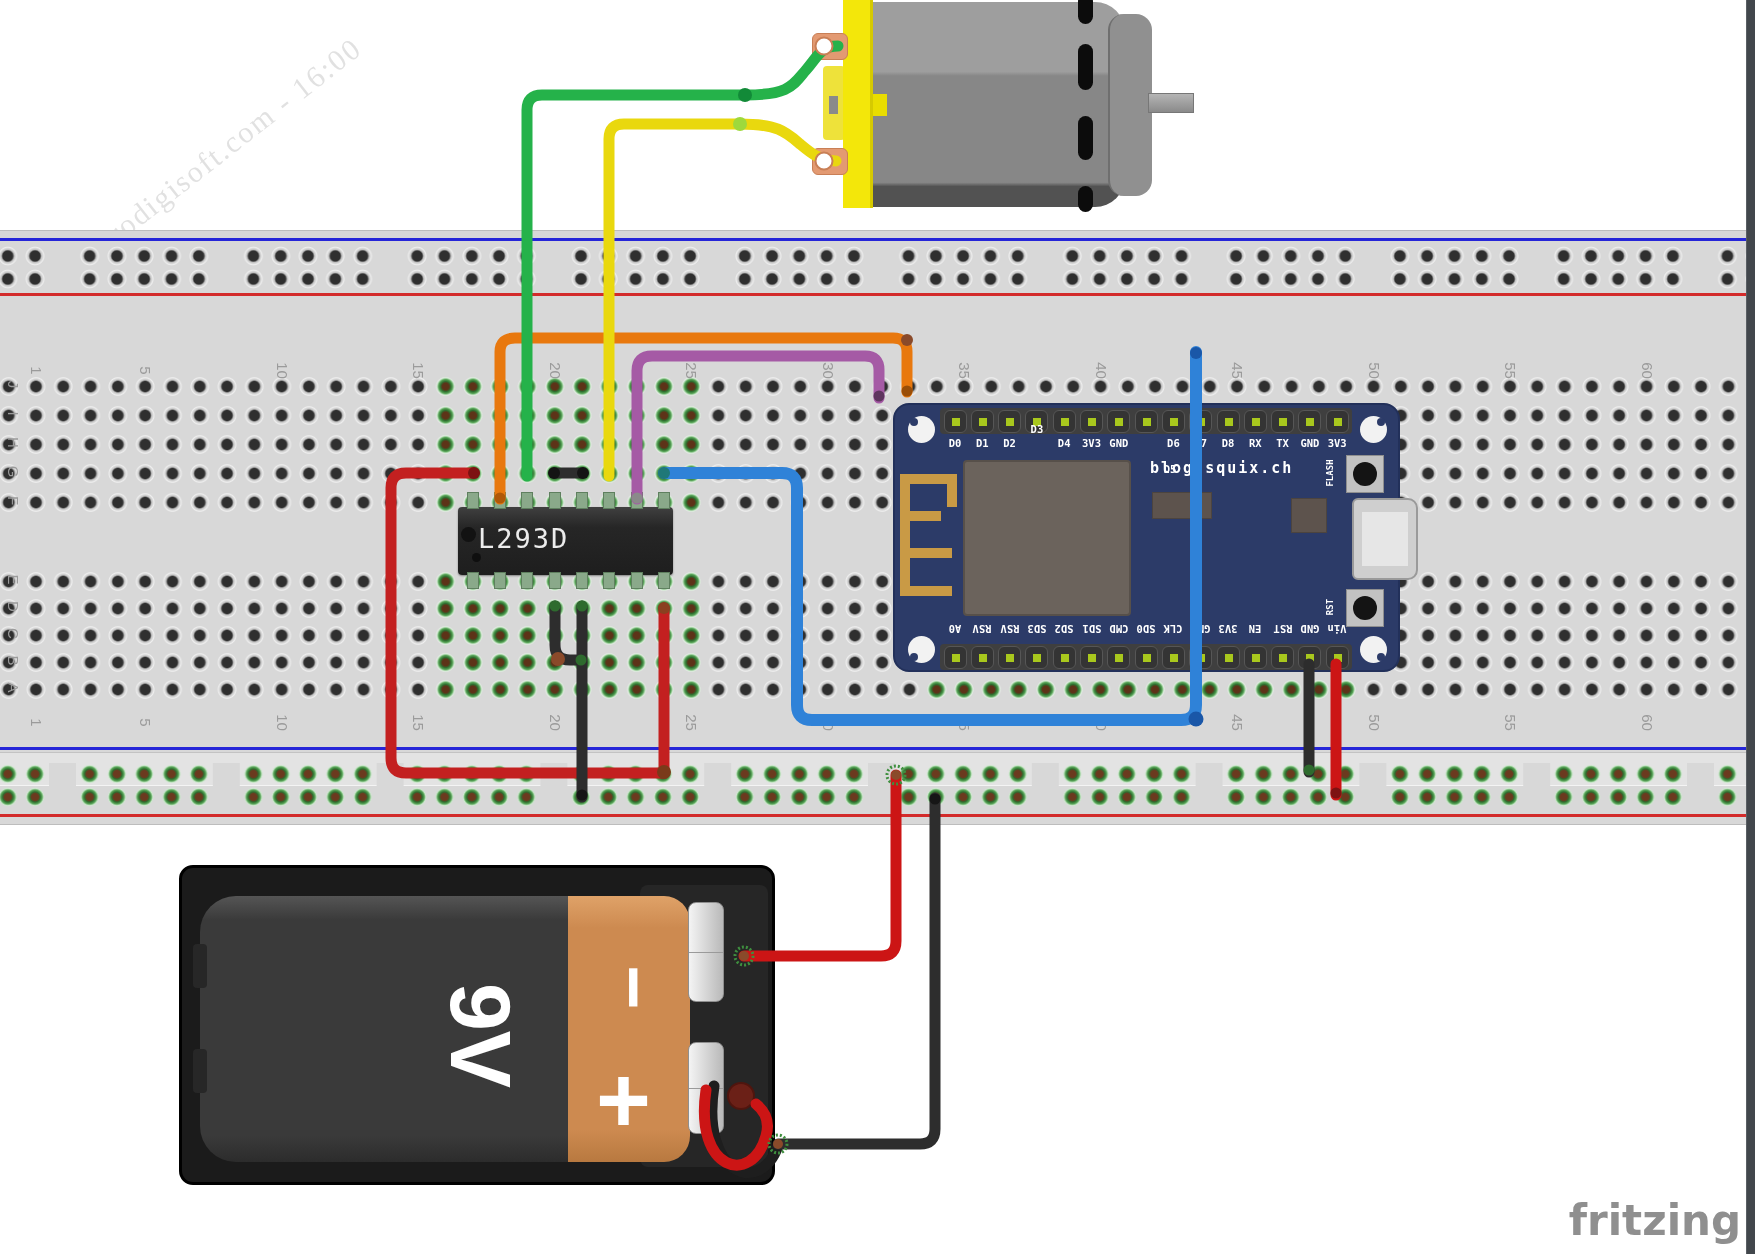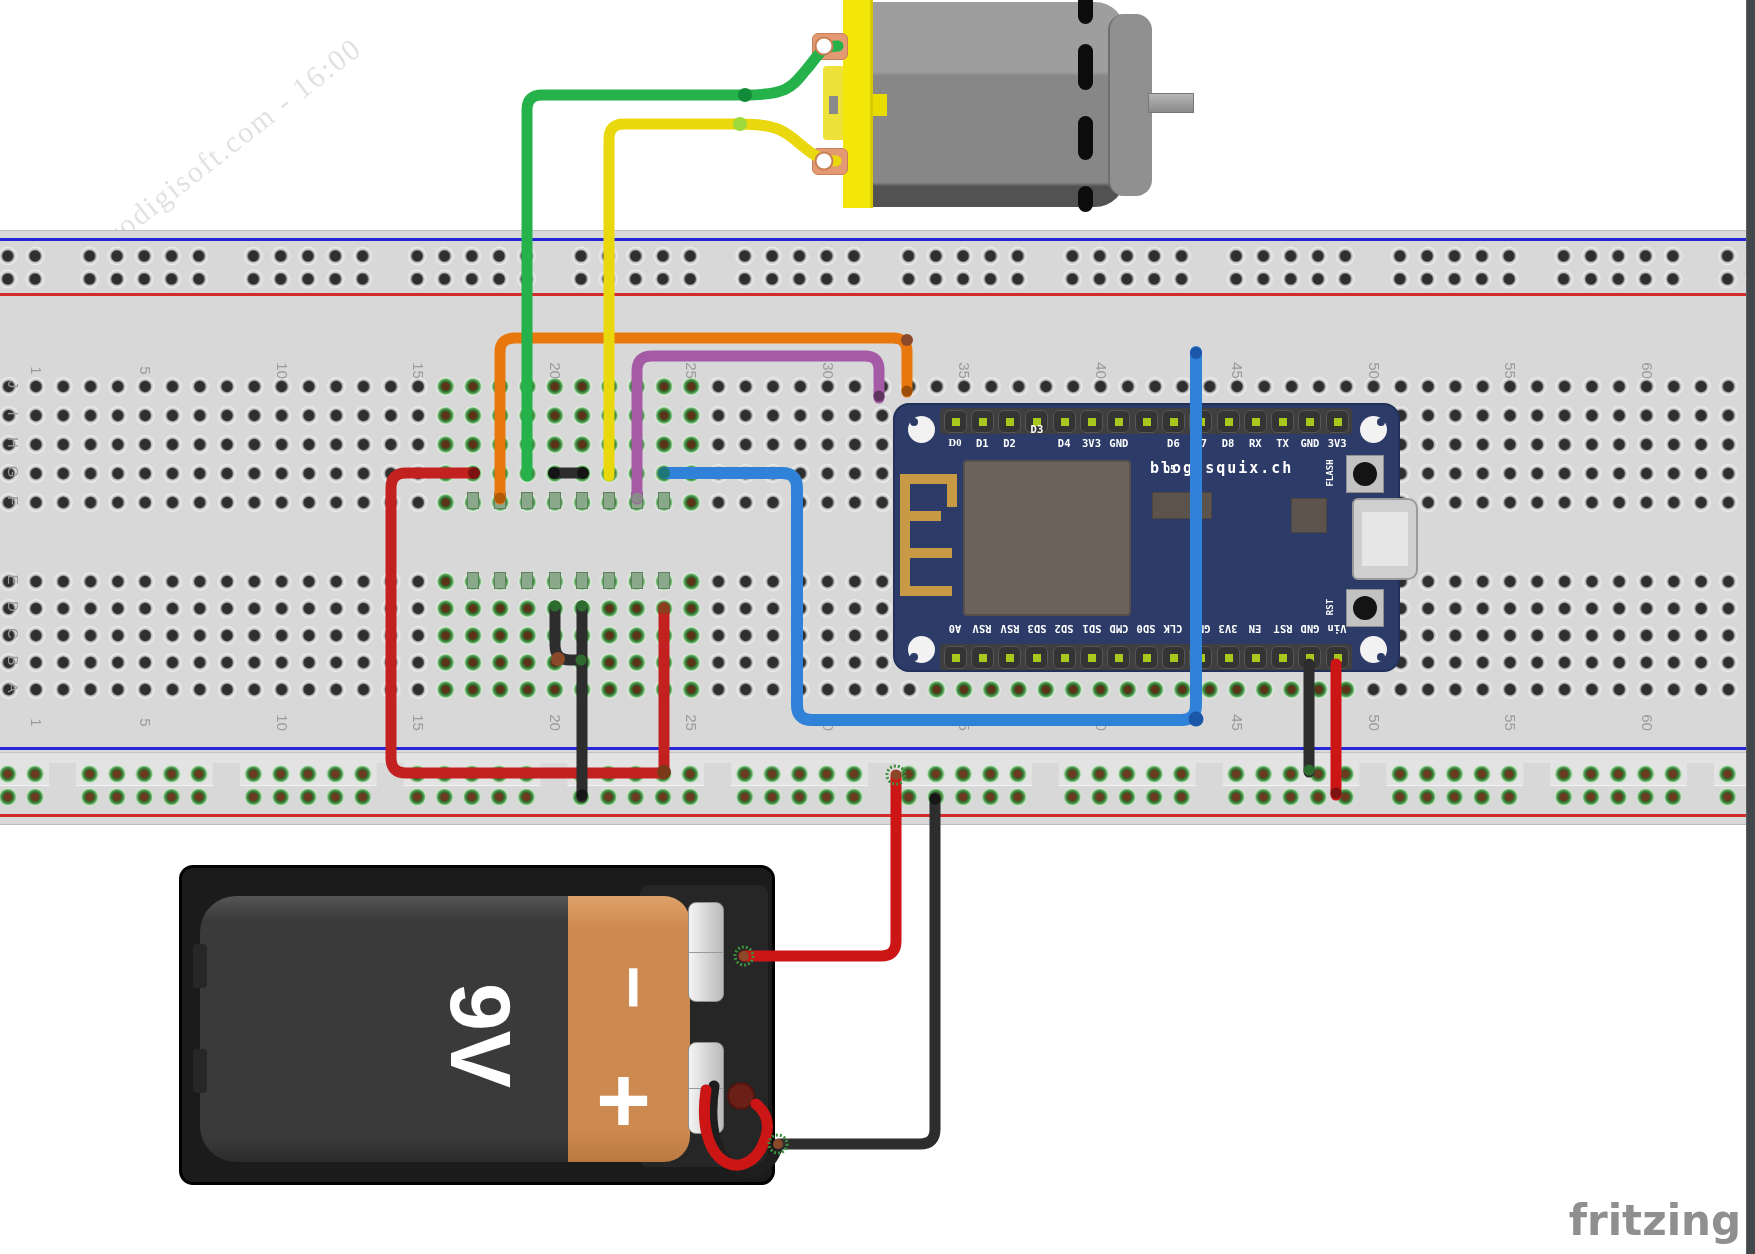--- a/index.html
+++ b/index.html
@@ -201,20 +201,25 @@
     <div class="motor-slot" style="top:116px;height:44px;"></div>
     <div class="motor-slot" style="top:186px;height:26px;"></div>
     <div class="motor-tab"></div>
     <div class="motor-pin"></div>
     <div class="motor-bar"></div>
     <div class="motor-plate"></div>
     <div class="terminal" style="left:812px;top:33px;"></div>
     <div class="terminal" style="left:812px;top:148px;"></div>
   </div>
 
+  <div class="ic">
+    <div class="ic-notch"></div>
+    <div class="ic-dot"></div>
+    <div class="ic-label">L293D</div>
+  </div>
   <div id="ic-pins" class="abs" style="left:0;top:0;">
       <div class="ic-pin" style="position: absolute; left: 466.8px; top: 492px;"></div>
       <div class="ic-pin" style="position: absolute; left: 466.8px; top: 572px;"></div>
       <div class="ic-pin" style="position: absolute; left: 494.1px; top: 492px;"></div>
       <div class="ic-pin" style="position: absolute; left: 494.1px; top: 572px;"></div>
       <div class="ic-pin" style="position: absolute; left: 521.4px; top: 492px;"></div>
       <div class="ic-pin" style="position: absolute; left: 521.4px; top: 572px;"></div>
       <div class="ic-pin" style="position: absolute; left: 548.7px; top: 492px;"></div>
       <div class="ic-pin" style="position: absolute; left: 548.7px; top: 572px;"></div>
       <div class="ic-pin" style="position: absolute; left: 576px; top: 492px;"></div>
@@ -247,21 +252,21 @@
     </div>
   <div class="mount" style="left:1360px;top:636px;">
       <i style="left:17px;top:17px;"></i>
     </div>
   <div class="sockstrip" style="left:940px;top:408px;width:412px;"></div>
   <div class="sockstrip" style="left:940px;top:644px;width:412px;"></div>
   <div id="mcu-pins" class="abs" style="left:0;top:0;">
       <div class="sock" style="position: absolute; left: 943.5px; top: 409.5px;">
         <i></i>
       </div>
-      <div class="pinlbl" style="position: absolute; left: 941px; top: 437px; font-family: Liberation Serif, serif;">D0</div>
+      <div class="pinlbl" style="position: absolute; left: 941px; top: 437px;">D0</div>
       <div class="sock" style="position: absolute; left: 970.8px; top: 409.5px;">
         <i></i>
       </div>
       <div class="pinlbl" style="position: absolute; left: 968.3px; top: 437px;">D1</div>
       <div class="sock" style="position: absolute; left: 998.1px; top: 409.5px;">
         <i></i>
       </div>
       <div class="pinlbl" style="position: absolute; left: 995.6px; top: 437px;">D2</div>
       <div class="sock" style="position: absolute; left: 1025.4px; top: 409.5px;">
         <i></i>

